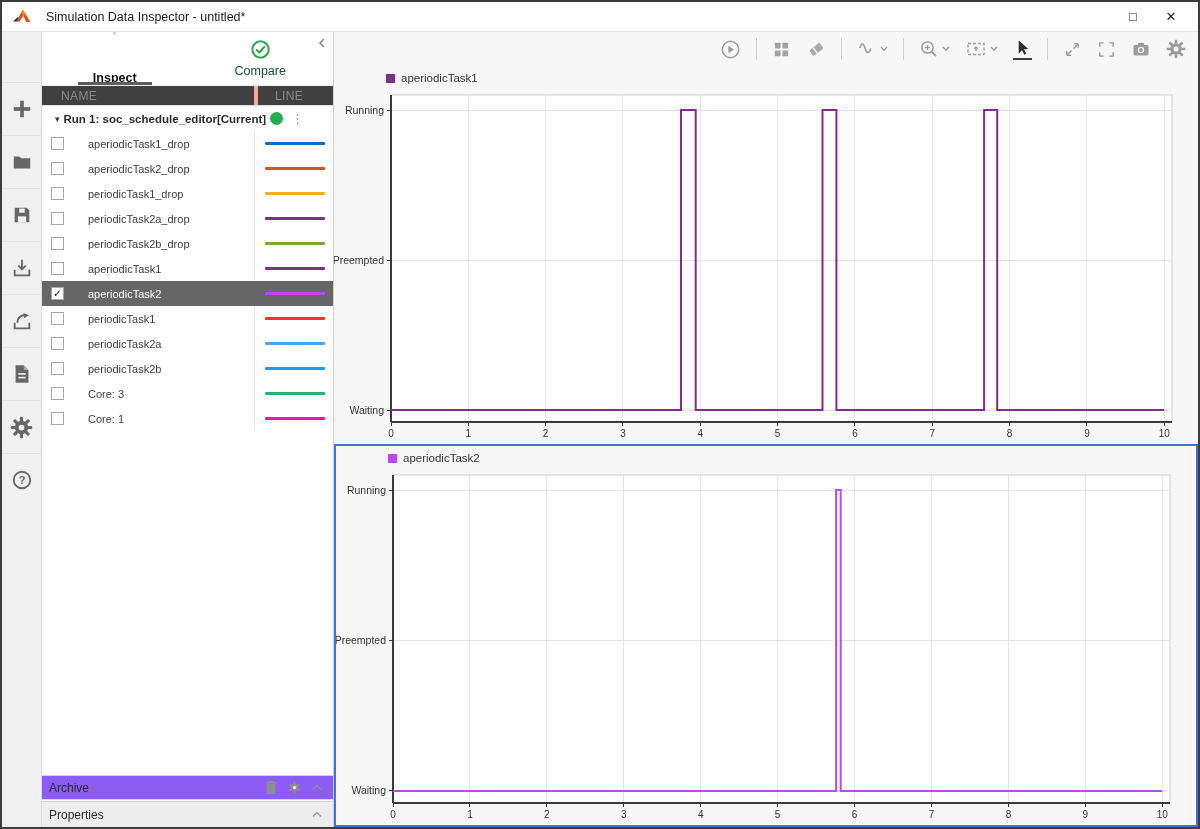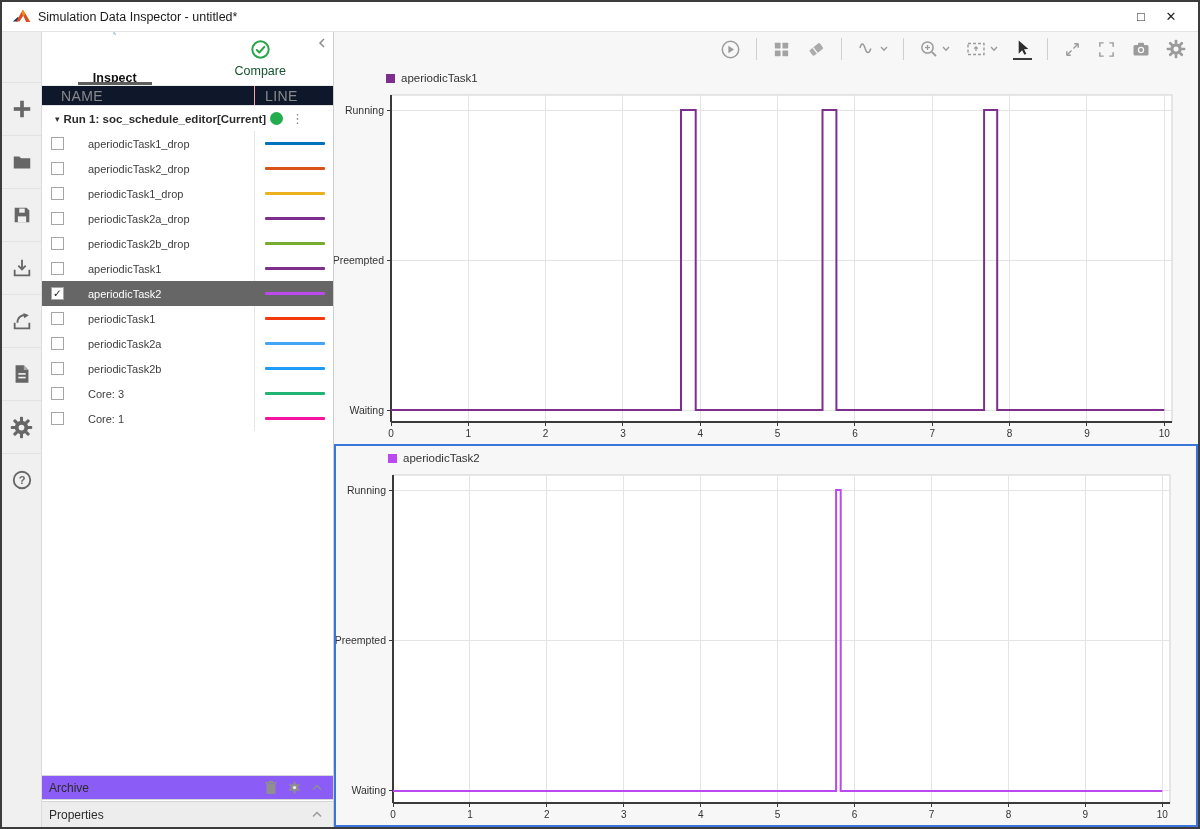--- a/index.html
+++ b/index.html
@@ -1,20 +1,20 @@
 <!DOCTYPE html>
 <html><head>
 <meta charset="utf-8">
 <style>
   html,body{margin:0;padding:0;background:#fff;font-family:"Liberation Sans","DejaVu Sans",sans-serif;}
   *{box-sizing:border-box;}
   .window{width:1200px;height:829px;border:2px solid #3c3c3c;background:#fff;position:relative;overflow:hidden;}
 
   
-  .titlebar{height:30px;display:flex;align-items:center;background:#fff;border-bottom:1px solid #e4e4e4;padding:0 8px;}
+  .titlebar{height:30px;display:flex;align-items:center;background:#fff;border-bottom:1px solid #e4e4e4;padding:0 8px;gap:8px;}
   .titlebar .logo{width:20px;height:17px;margin:0 6px 0 2px;}
   .titlebar .title{font-size:12.5px;color:#1a1a1a;flex:1;white-space:nowrap;}
   .win-btn{width:30px;height:24px;display:flex;align-items:center;justify-content:center;font-size:13px;color:#222;cursor:default;}
   .win-btn.close{margin-right:4px;}
 
   
   .app-body{display:flex;height:795px;}
 
   
   .iconstrip{width:40px;background:#f0f0f0;border-right:1px solid #dcdcdc;display:flex;flex-direction:column;padding-top:50px;}
@@ -26,23 +26,23 @@
   .tabs{height:54px;display:flex;position:relative;border-bottom:1px solid #ededed;}
   .tab{flex:1;display:flex;flex-direction:column;align-items:center;justify-content:center;position:relative;cursor:default;}
   .tab .tab-label{font-size:12.5px;color:#14532d;margin-top:4px;}
   .tab.active .tab-label{color:#111;font-weight:bold;margin-top:36px;}
   .tab.active .underline{position:absolute;bottom:0;left:50%;transform:translateX(-50%);width:74px;height:3px;background:#5f5f5f;}
   .collapse-btn{position:absolute;top:4px;right:4px;width:14px;height:14px;}
 
   .filter-box{margin:3px 6px 2px 5px;height:19px;border:1px solid #c4c4c4;font-size:11px;padding:0 4px;color:#333;width:281px;outline:none;background:#fff;}
   .filter-box::placeholder{color:#8d8d8d;}
 
-  .tbl-header{height:20px;display:flex;align-items:center;background:#0f172a;border-bottom:1px solid #e2e2e2;font-size:14px;color:#8a8a8a;letter-spacing:.4px;}
+  .tbl-header{height:20px;display:flex;align-items:center;background:#404040;border-bottom:1px solid #e2e2e2;font-size:12px;color:#8a8a8a;letter-spacing:.4px;}
   .tbl-header .col-name{flex:1;padding-left:19px;}
-  .tbl-header .col-line{width:79px;border-left:1px solid #fca5a5;padding-left:10px;align-self:stretch;display:flex;align-items:center;text-align:center;}
+  .tbl-header .col-line{width:79px;border-left:4px solid #fca5a5;padding-left:17px;align-self:stretch;display:flex;align-items:center;text-align:center;}
 
   .run-row{height:25px;display:flex;align-items:center;padding-left:13px;}
   .run-caret{font-size:9px;color:#333;margin-right:4px;}
   .run-label{font-size:11.5px;font-weight:bold;color:#2b2b2b;white-space:nowrap;overflow:hidden;max-width:228px;}
   .run-dot{width:13px;height:13px;border-radius:50%;margin-left:4px;flex:none;}
   .run-kebab{font-size:13px;color:#8a8a8a;margin-left:8px;line-height:1;}
 
   .signal-list{}
   .sig-row{height:25px;display:flex;align-items:center;justify-content:space-between;}
   .sig-row .checkbox{width:13px;height:13px;border:1px solid #a6a6a6;background:#fff;margin-left:9px;flex:none;font-size:10.5px;line-height:11px;text-align:center;color:#222;font-weight:bold;}

